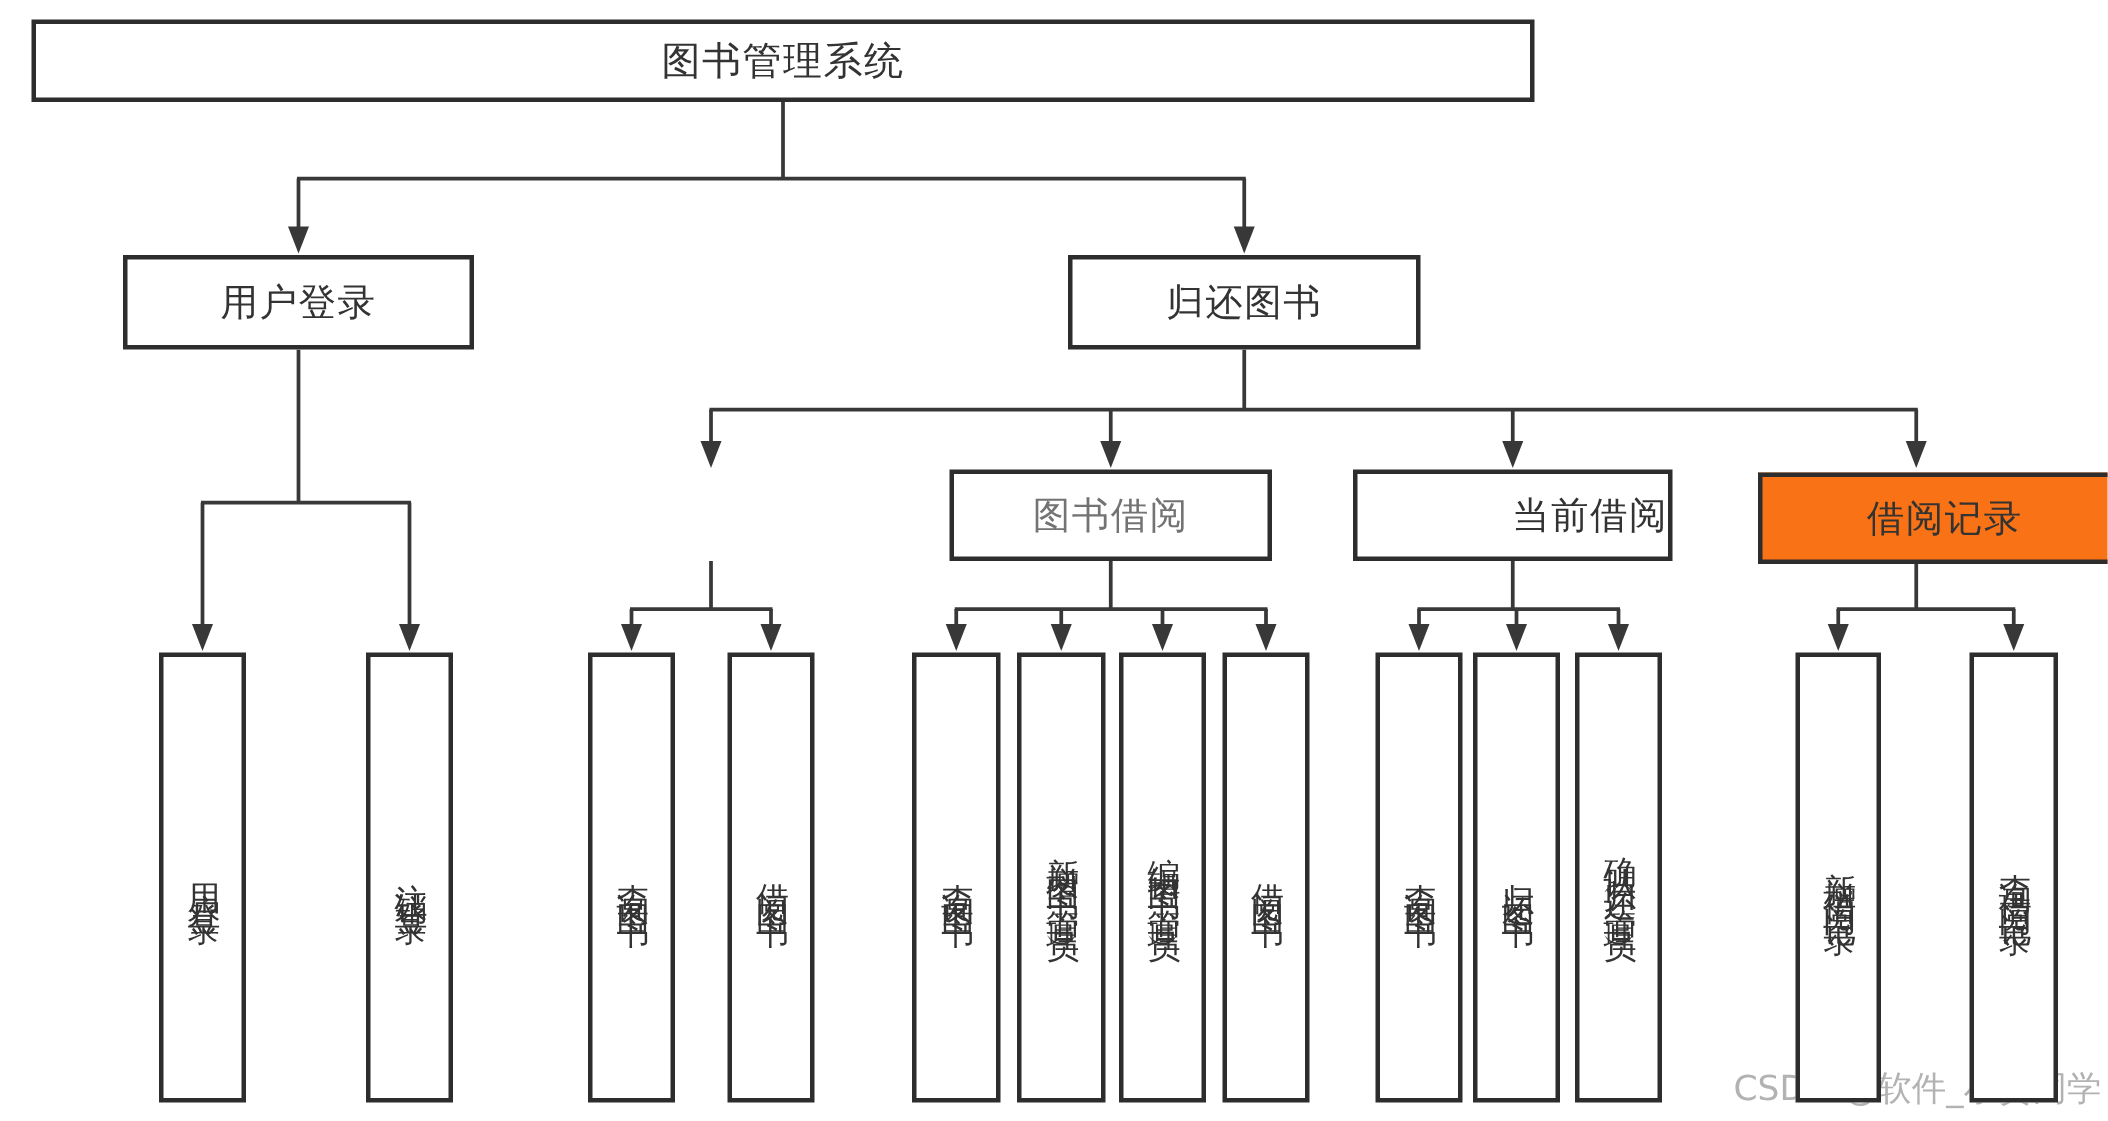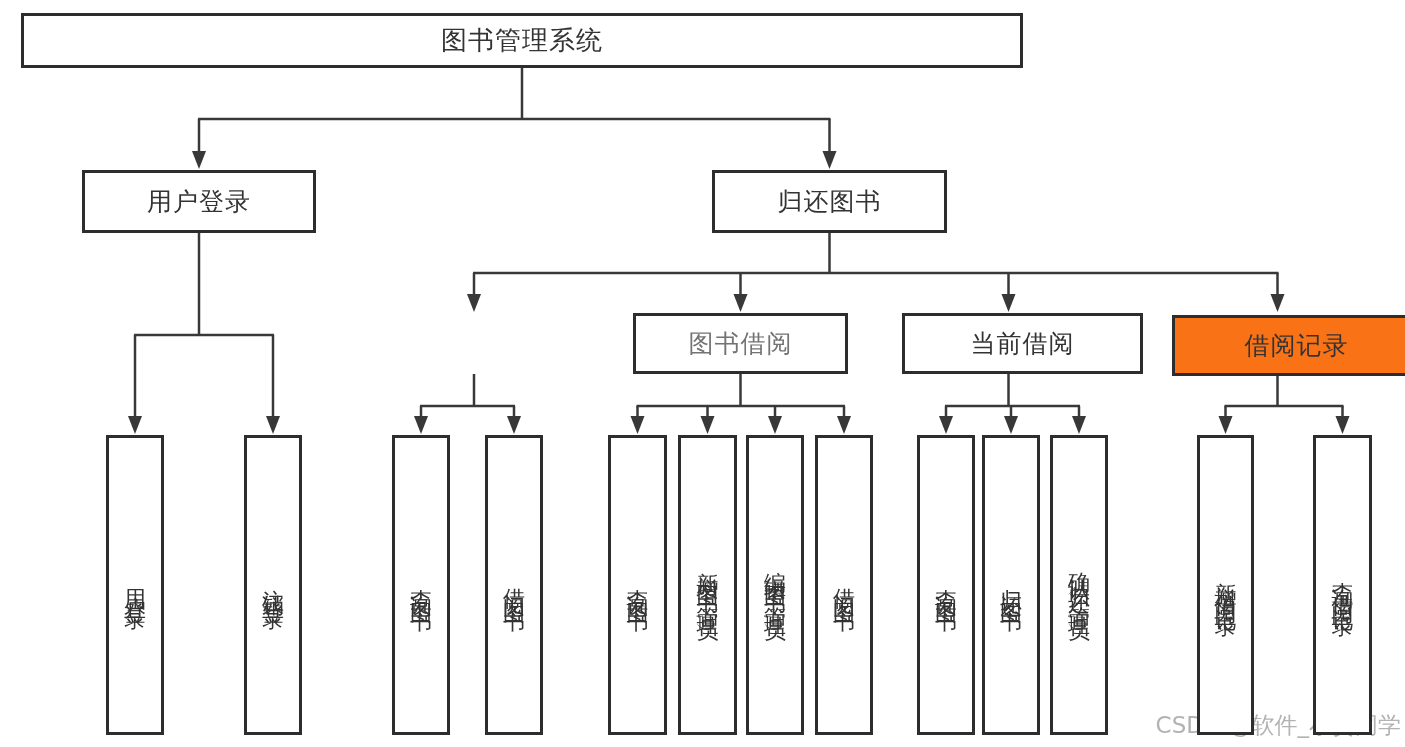--- a/index.html
+++ b/index.html
@@ -106,21 +106,21 @@
     </div>
     <div class="node h" style="left: 82px; top: 170px; width: 234px; height: 63px; border-color: rgb(45, 45, 45); background: rgb(255, 255, 255);">
       <span style="color: rgb(51, 51, 51);">用户登录</span>
     </div>
     <div class="node h" style="left: 712px; top: 170px; width: 235px; height: 63px; border-color: rgb(45, 45, 45); background: rgb(255, 255, 255);">
       <span style="color: rgb(51, 51, 51);">归还图书</span>
     </div>
     <div class="node h" style="left: 633px; top: 313px; width: 215px; height: 61px; border-color: rgb(45, 45, 45); background: rgb(255, 255, 255);">
       <span style="color: #737373;">图书借阅</span>
     </div>
-    <div class="node h" style="left: 902px; top: 313px; width: 241px; height: 61px; border-color: rgb(45, 45, 45); background: rgb(255, 255, 255);">
+    <div class="node h" style="left: 902px; top: 313px; width: 213px; height: 61px; border-color: rgb(45, 45, 45); background: rgb(255, 255, 255); justify-content: flex-end;">
       <span style="color: rgb(51, 51, 51);">当前借阅</span>
     </div>
     <div class="node h" style="left: 1172px; top: 315px; width: 249px; height: 61px; border-color: rgb(45, 45, 45); background: #f97316;">
       <span style="color: rgb(51, 51, 51);">借阅记录</span>
     </div>
     <div class="node v" style="left: 106px; top: 435px; width: 58px; height: 300px; border-color: rgb(45, 45, 45); background: rgb(255, 255, 255);">
       <span style="color: rgb(51, 51, 51);">用户登录</span>
     </div>
     <div class="node v" style="left: 244px; top: 435px; width: 58px; height: 300px; border-color: rgb(45, 45, 45); background: rgb(255, 255, 255);">
       <span style="color: rgb(51, 51, 51);">注销登录</span>

